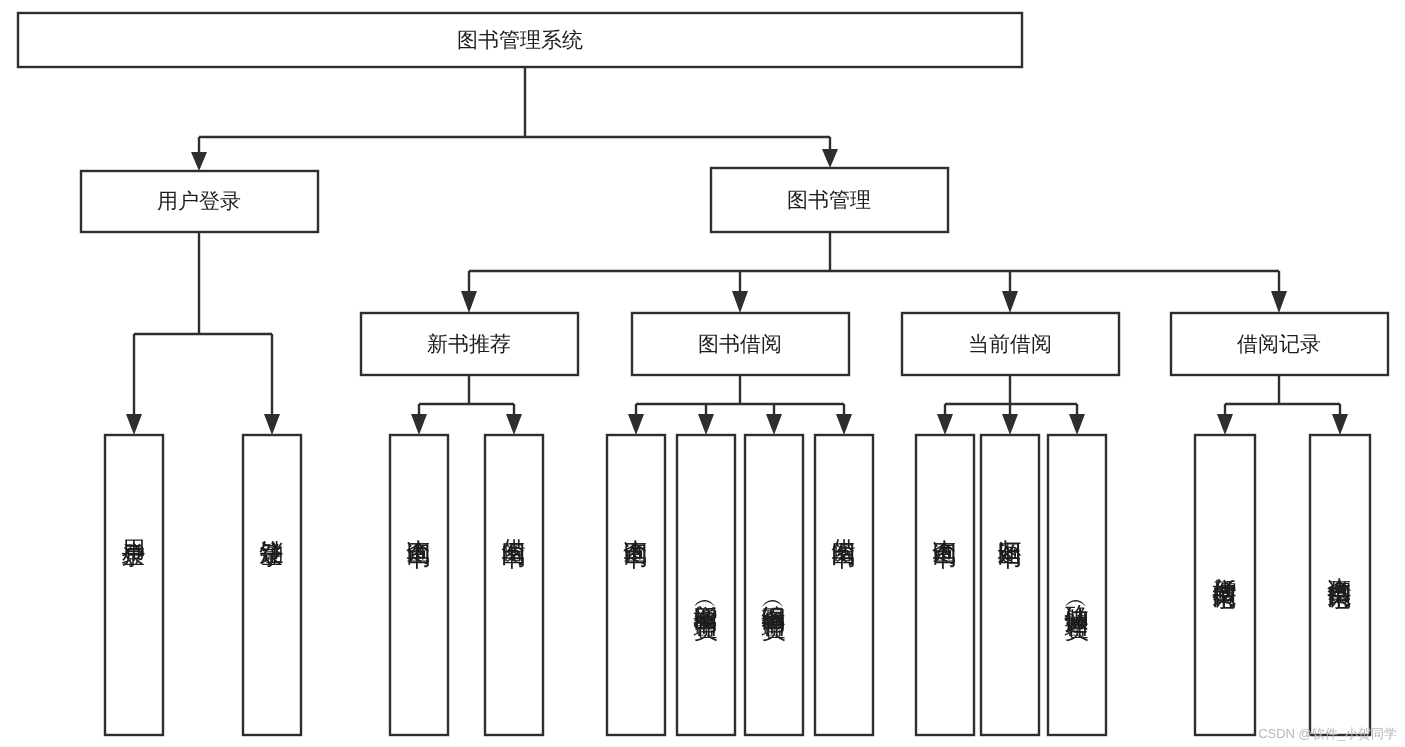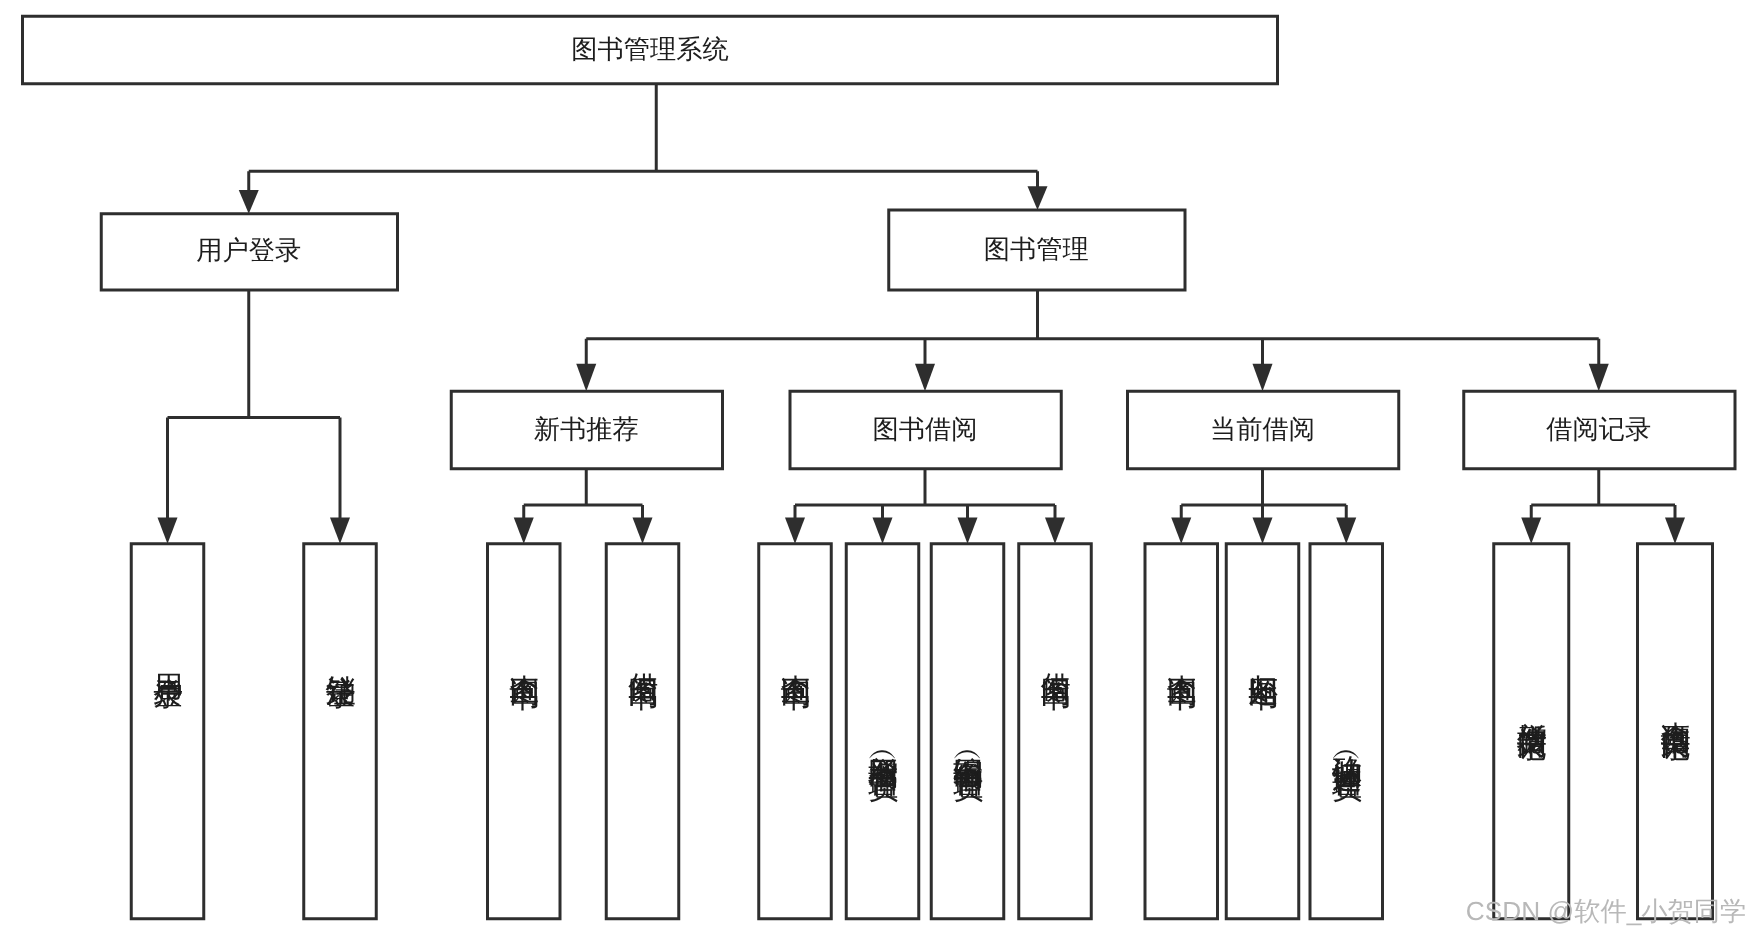--- a/index.html
+++ b/index.html
@@ -55,21 +55,21 @@
     text-orientation: upright;
     glyph-orientation-vertical: 0;
     letter-spacing: 2px;
     dominant-baseline: central;
   }
   .watermark {
     position: absolute;
     right: 8px;
     bottom: 4px;
     font-family: "Liberation Sans", "DejaVu Sans", sans-serif;
-    font-size: 21px;
+    font-size: 13px;
     color: #b8b8b8;
     white-space: nowrap;
     pointer-events: none;
   }
 </style>
 </head>
 <body>
 
 <div id="diagram-root">
 

